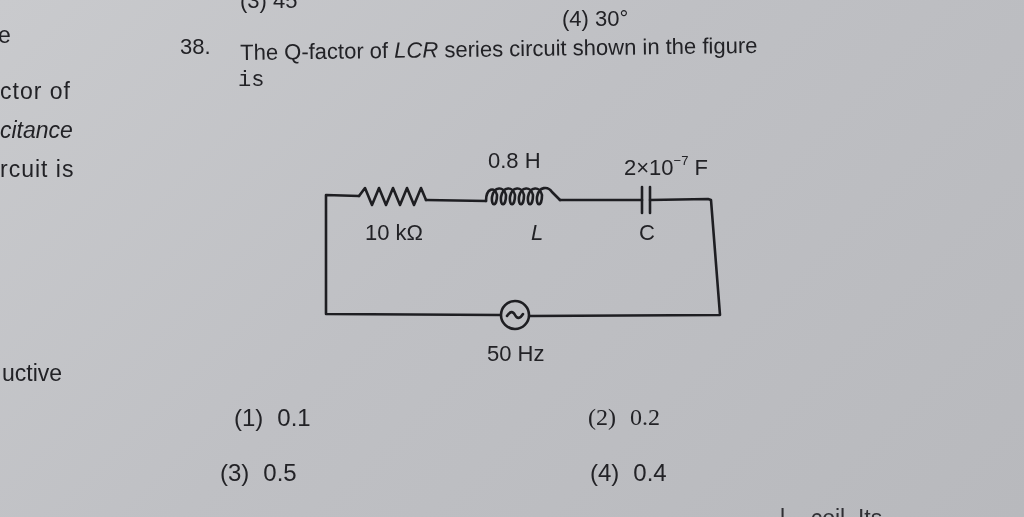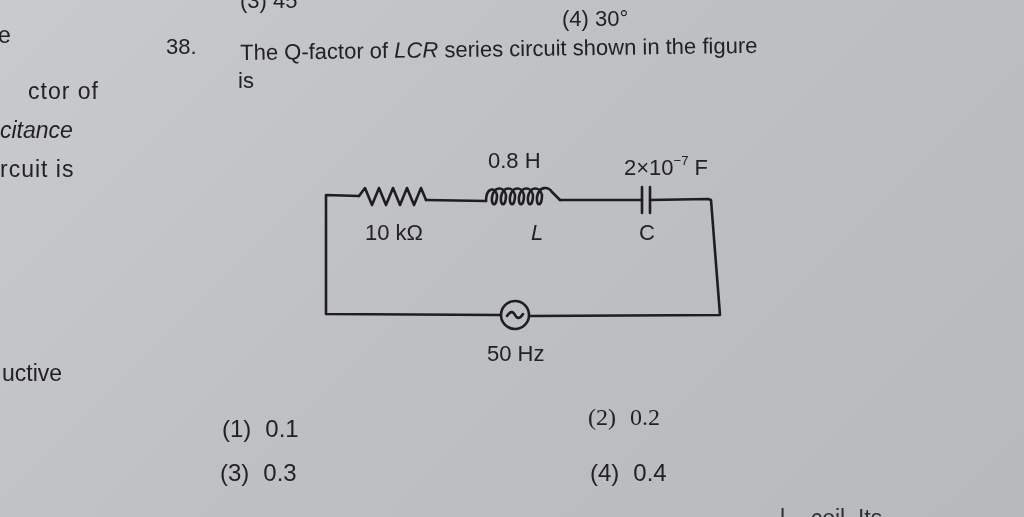--- a/index.html
+++ b/index.html
@@ -15,36 +15,36 @@
     .opt { font-size: 24px; }
     .num { display: inline-block; margin-right: 14px; }
     .circ-label { font-size: 22px; }
     i { font-style: italic; }
     svg { position: absolute; left: 0; top: 0; }
   </style>
 </head>
 <body>
 
 <div class="abs t" style="left:-2px; top:22px;">e</div>
-<div class="abs t" style="left:0px; top:78px; letter-spacing:1px;padding-left:28px;">ctor of</div>
+<div class="abs t" style="left:0px; top:78px; letter-spacing:1px;">ctor of</div>
 <div class="abs t" style="left:0px; top:117px;font-style:italic;">citance</div>
 <div class="abs t" style="left:0px; top:156px; letter-spacing:1px;text-align:right;">rcuit is</div>
 <div class="abs t" style="left:2px; top:360px;">uctive</div>
 
 <div class="abs q" style="left:240px; top:-12px;">(3) 45°</div>
 <div class="abs q" style="left:562px; top:6px;">
   <span>(4)</span>
   <span style="">30°</span>
 </div>
 
-<div class="abs q" style="left:166px; top:34px;">38.</div>
+<div class="abs q" style="left:180px; top:34px;">38.</div>
 <div class="abs q" style="left:240px; top:40px; transform:rotate(-0.8deg); transform-origin:left top;">
   <span>The Q-factor of </span><i>LCR</i><span> series circuit shown in the figure</span>
 </div>
-<div class="abs q" style="left:238px; top:68px;">is</div>
+<div class="abs q" style="left:238px; top:68px;font-family:Liberation Mono, monospace;">is</div>
 
 <svg width="1024" height="517">
   <g stroke="#1e1e22" stroke-width="2.6" fill="none" stroke-linecap="round" stroke-linejoin="round">
 
     <polyline points="359,196 326,195 326,314 500,315"></polyline>
 
     <polyline points="359,196 365,188 372,205 379,188 386,205 393,188 400,205 407,188 414,205 421,188 426,200"></polyline>
 
     <polyline points="426,200 486,201"></polyline>
 
@@ -64,26 +64,26 @@
 
 <div class="abs circ-label" style="left:488px; top:148px;">0.8 H</div>
 <div class="abs circ-label" style="left:624px; top:155px;">
   <span>2×10</span><sup style="font-size:13px; position:relative; top:-2px;">−7</sup><span> F</span>
 </div>
 <div class="abs circ-label" style="left:365px; top:220px;">10 kΩ</div>
 <div class="abs circ-label" style="left:531px; top:220px; font-style:italic;">L</div>
 <div class="abs circ-label" style="left:639px; top:220px;">C</div>
 <div class="abs circ-label" style="left:487px; top:341px;">50 Hz</div>
 
-<div class="abs opt" style="left:222px; top:404px;margin-top:11px;">
+<div class="abs opt" style="left:234px; top:404px;">
   <span class="num">(1)</span><span>0.1</span>
 </div>
 <div class="abs opt" style="left:588px; top:404px;font-family:Liberation Serif, serif;">
   <span class="num">(2)</span><span>0.2</span>
 </div>
 <div class="abs opt" style="left:220px; top:459px;">
-  <span class="num">(3)</span><span>0.3</span>
+  <span class="num">(3)</span><span>0.5</span>
 </div>
 <div class="abs opt" style="left:590px; top:459px;">
   <span class="num">(4)</span><span>0.4</span>
 </div>
 
 <div class="abs t" style="left:780px; top:505px; opacity:0.9;">l... coil. Its</div>
 
 </body></html>

